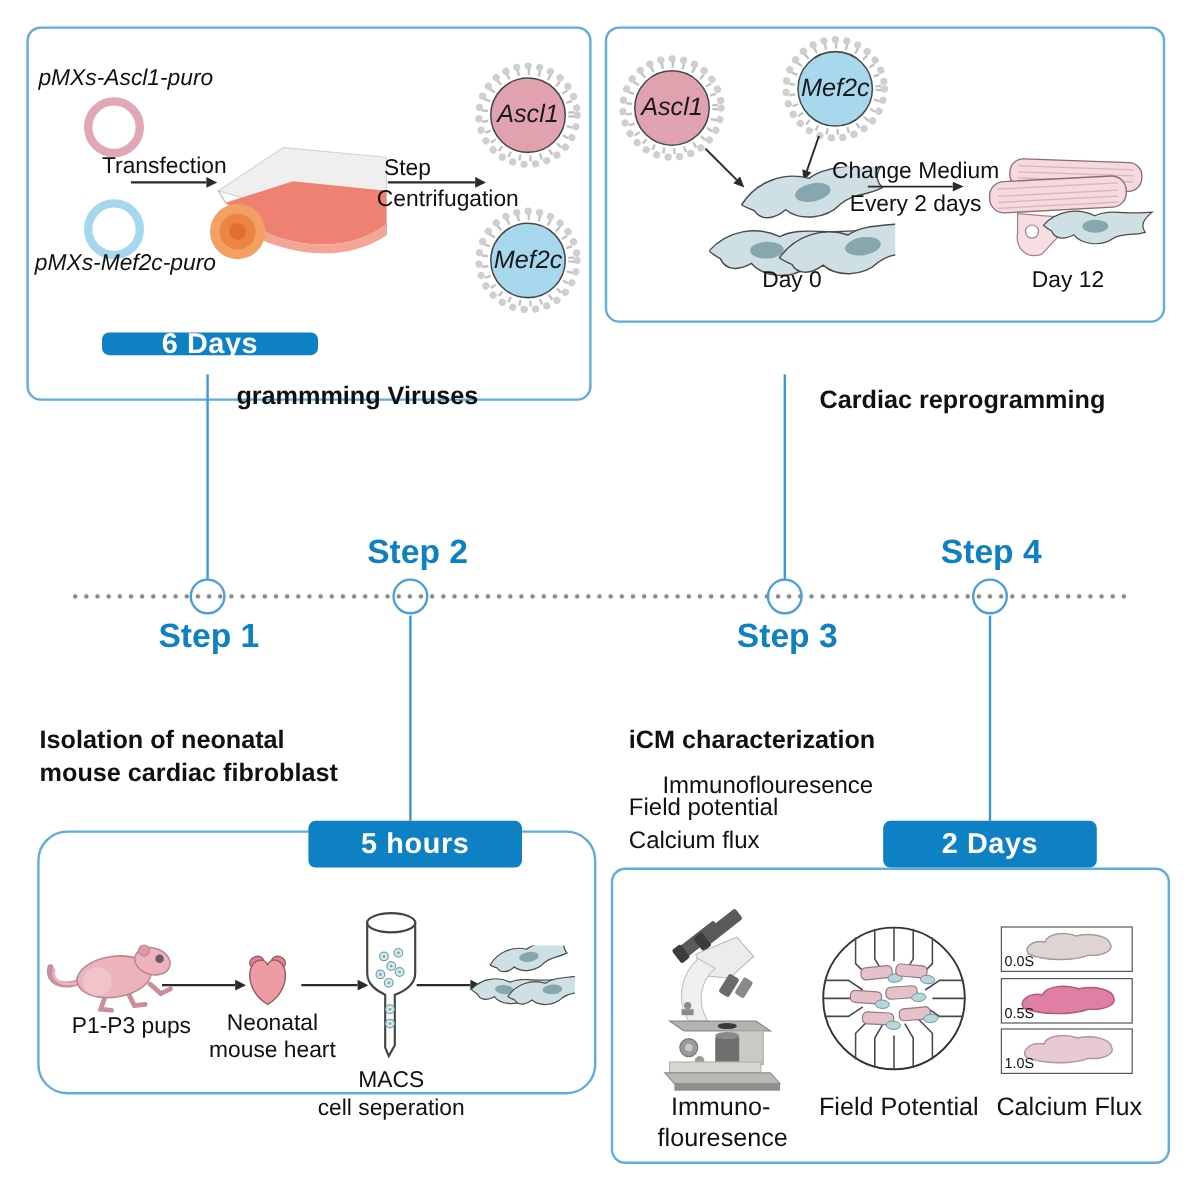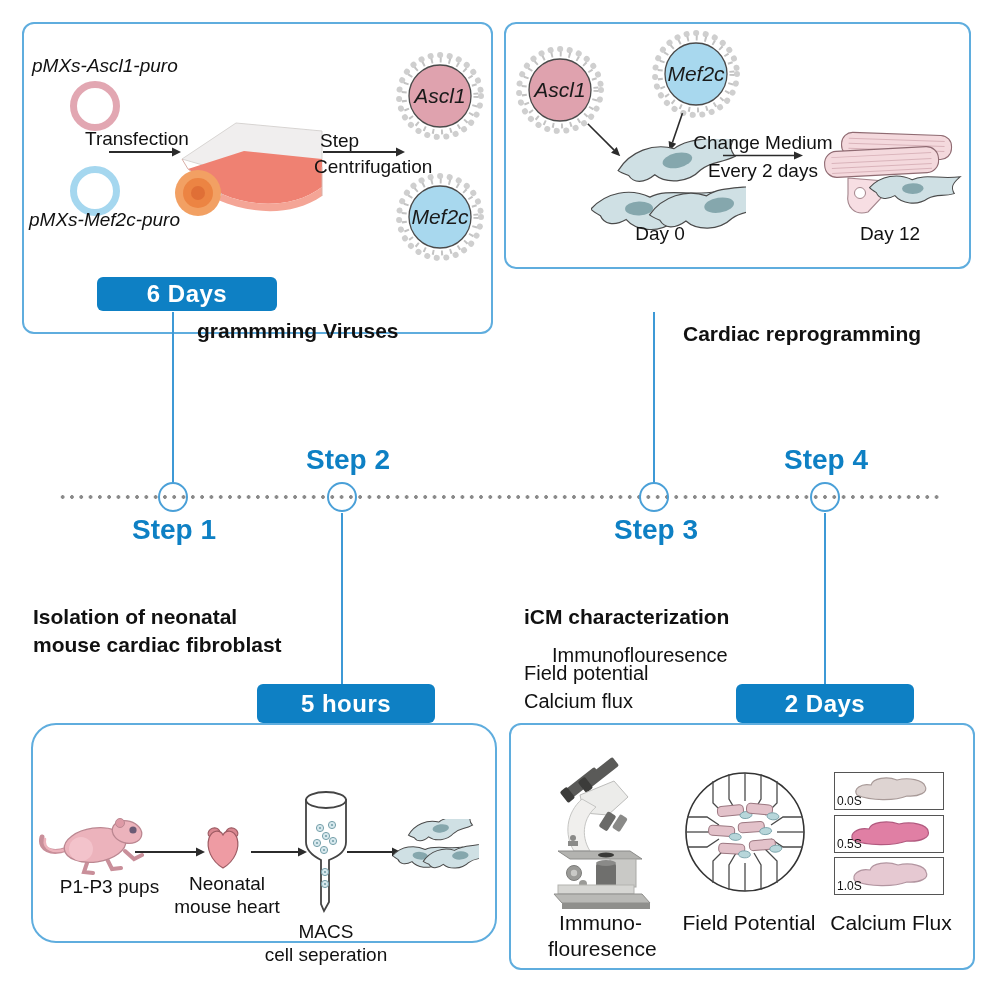--- a/index.html
+++ b/index.html
@@ -182,21 +182,21 @@
         <circle cx="38" cy="63" r="5.5" fill="#ffffff" stroke="#a3858c" stroke-width="1"></circle>
         <g transform="translate(48,36) scale(0.72) rotate(5)">
           <path d="M2,30 C16,12 40,6 60,14 C76,4 98,10 126,4 C116,14 114,20 120,28 C104,34 96,30 84,38 C70,50 48,48 38,38 C26,46 16,44 12,36 C8,34 4,32 2,30 Z" fill="#cfe0e4" stroke="#4a4a4a" stroke-width="1.4"></path>
           <ellipse cx="62" cy="26" rx="15" ry="7.5" fill="#85a7ad" transform="rotate(-6 62 26)"></ellipse>
         </g>
       </svg>
     </div>
     <div class="small-label" style="left:334px;top:198px;width:100px;">Day 12</div>
   </div>
 
-  <div class="badge" style="left:97px;top:277px;width:180px;height:34px;">6 Days</div>
+  <div class="badge" style="left:85px;top:277px;width:180px;height:19px;">6 Days</div>
   <div class="badge" style="left:257px;top:684px;width:178px;height:39px;">5 hours</div>
   <div class="badge" style="left:736px;top:684px;width:178px;height:39px;">2 Days</div>
 
   <div class="sec-title" style="left:197px;top:317px;">
     <div>grammming Viruses</div>
   </div>
   <div class="sec-title" style="left:683px;top:320px;">Cardiac reprogramming</div>
   <div class="sec-title" style="left:33px;top:603px;">
     <div>Isolation of neonatal</div>
     <div>mouse cardiac fibroblast</div>
@@ -216,21 +216,21 @@
   <div class="tcircle" style="left:158px;top:482px;"></div>
   <div class="tcircle" style="left:327px;top:482px;"></div>
   <div class="tcircle" style="left:639px;top:482px;"></div>
   <div class="tcircle" style="left:810px;top:482px;"></div>
 
   <div class="step" style="left:114px;top:514px;width:120px;">Step 1</div>
   <div class="step" style="left:288px;top:444px;width:120px;">Step 2</div>
   <div class="step" style="left:596px;top:514px;width:120px;">Step 3</div>
   <div class="step" style="left:766px;top:444px;width:120px;">Step 4</div>
 
-  <div class="panel" style="left:31px;top:723px;width:466px;height:220px;border-radius:25px;">
+  <div class="panel" style="left:31px;top:692px;width:466px;height:220px;border-radius:25px;">
 
     <div class="abs" style="left:4px;top:86px;">
       <svg width="118" height="64" viewBox="0 0 118 64">
         <path d="M30,38 C14,44 2,38 5,26" fill="none" stroke="#c98f9a" stroke-width="5" stroke-linecap="round"></path>
         <path d="M30,38 C16,43 6,38 8,28" fill="none" stroke="#ecb3bc" stroke-width="2.5" stroke-linecap="round"></path>
         <path d="M50,52 l-3,9 l9,1 M70,48 l5,10 l9,-1 M88,40 l9,8 l8,-4" fill="none" stroke="#c98f9a" stroke-width="4" stroke-linecap="round"></path>
         <ellipse cx="58" cy="34" rx="31" ry="17" fill="#ecb3bc" stroke="#bb8791" stroke-width="1.3" transform="rotate(-8 58 34)"></ellipse>
         <circle cx="44" cy="38" r="12" fill="#f3c3cb"></circle>
         <ellipse cx="90" cy="21" rx="15" ry="11" fill="#ecb3bc" stroke="#bb8791" stroke-width="1.3" transform="rotate(16 90 21)"></ellipse>
         <circle cx="83" cy="12" r="4.5" fill="#de9aa6" stroke="#bb8791" stroke-width="1"></circle>

